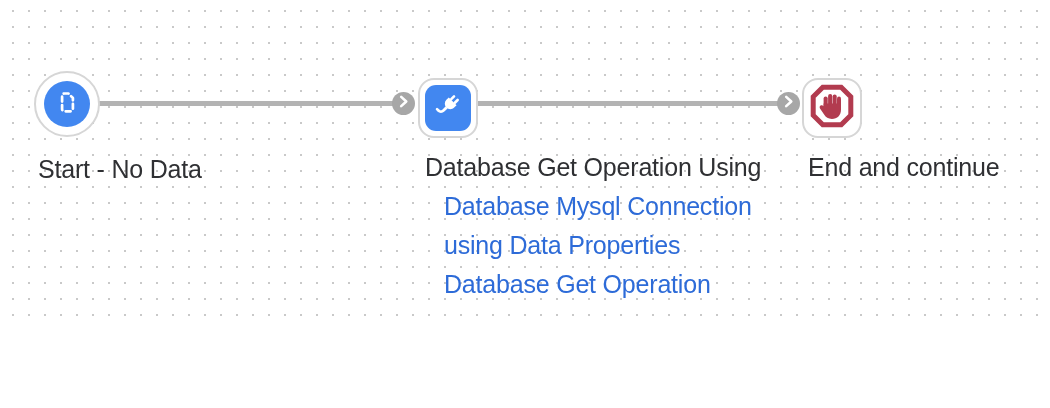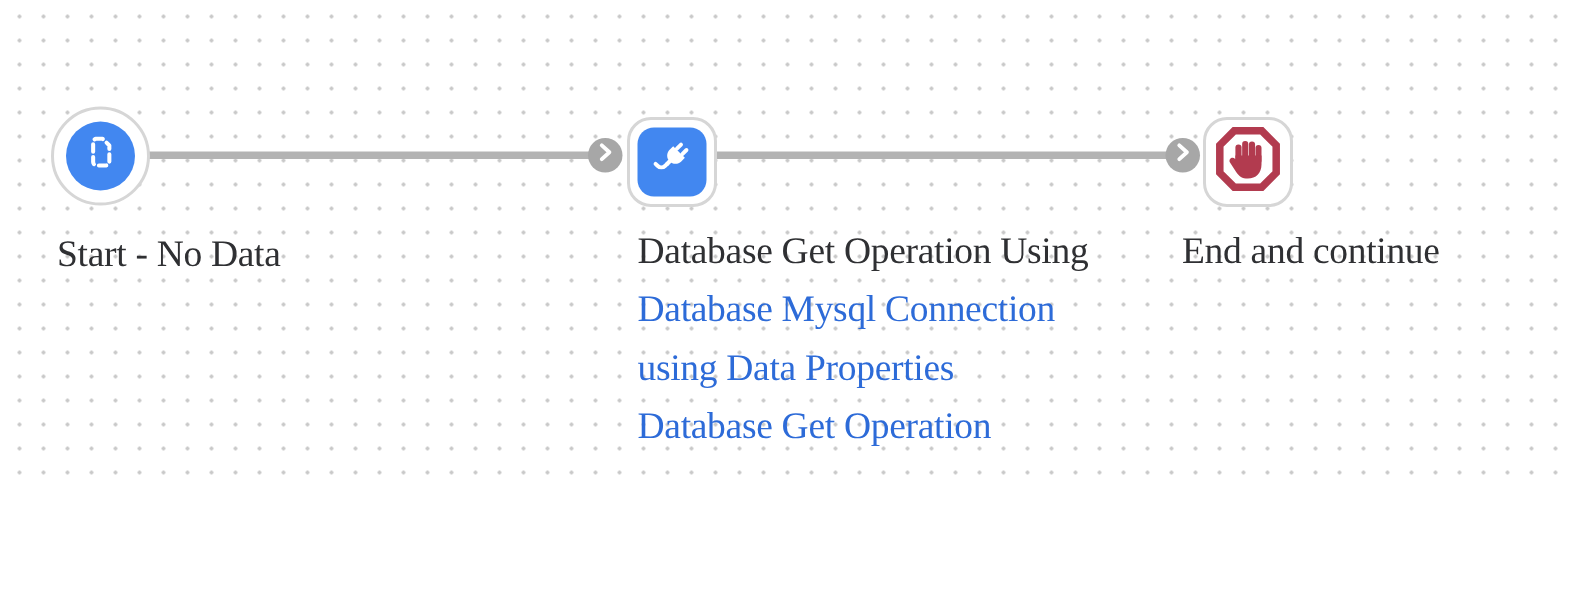--- a/index.html
+++ b/index.html
@@ -6,21 +6,21 @@
   html, body { background: #ffffff; }
   .canvas {
     position: relative;
     width: 1050px;
     height: 324px;
     overflow: hidden;
     background-color: #ffffff;
     background-image: radial-gradient(circle, #c9c9c9 1.05px, rgba(201,201,201,0) 1.4px);
     background-size: 16px 16px;
     background-position: 5px 3px;
-    font-family: Liberation Serif, serif;
+    font-family: Liberation Sans, sans-serif;
   }
 
   
   .conn-line {
     position: absolute;
     height: 5px;
     top: 101px;
     background: #b3b3b3;
   }
   .line-1 { left: 98px;  width: 300px; }
@@ -79,27 +79,28 @@
   
   .label {
     position: absolute;
     font-size: 25px;
     line-height: 39px;
     color: #2f3033;
     letter-spacing: -0.2px;
     white-space: nowrap;
   }
   .label-start { left: 38px;  top: 150px; }
-  .label-end   { left: 788px; top: 148px; }
+  .label-end   { left: 808px; top: 148px; }
   .label-block { left: 425px; top: 148px; }
   .link-line {
     color: #2d6bd8;
     cursor: pointer;
     text-decoration: none;
     display: block;
+    margin-left: 19px;
   }
 </style>
 </head>
 <body>
 
 <div class="canvas">
 
   <div class="conn-line line-1"></div>
 
   <div class="conn-line line-2"></div>

